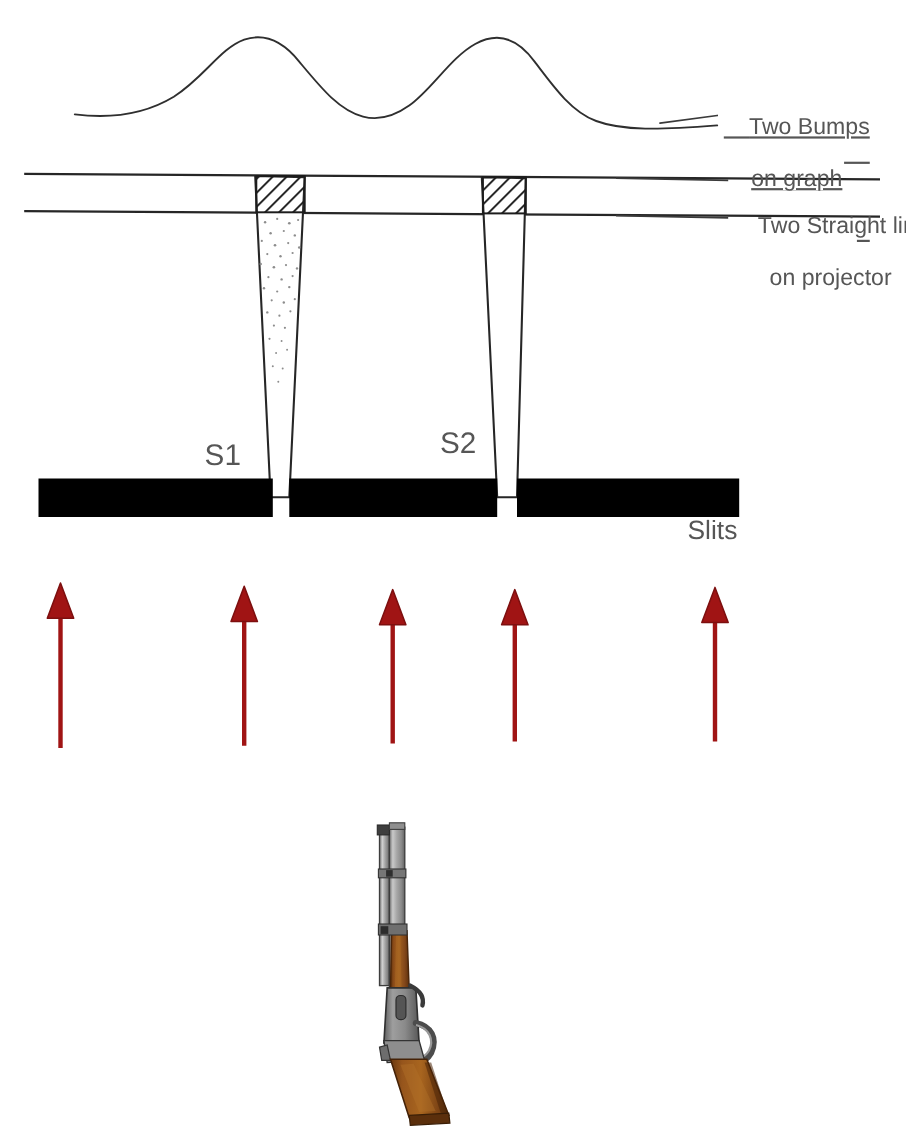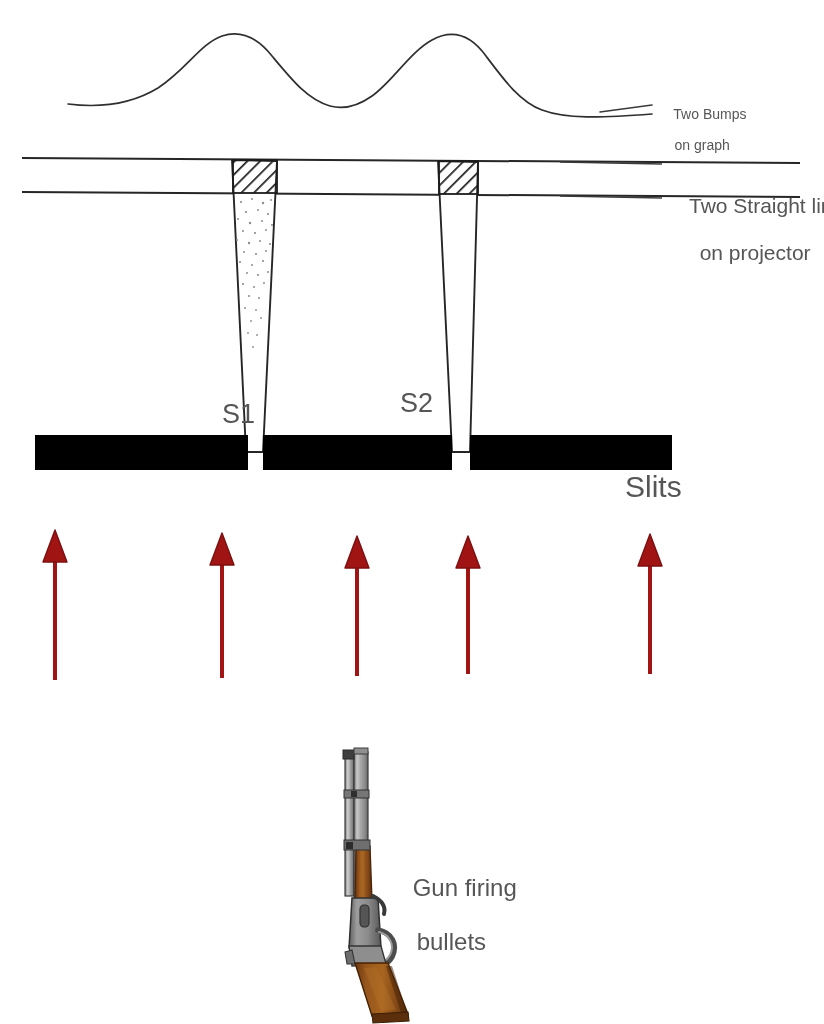--- a/index.html
+++ b/index.html
@@ -30,46 +30,46 @@
   .lbl {
     position: absolute;
     color: #565656;
     font-family: "Liberation Sans", sans-serif;
     line-height: 1.12;
     white-space: pre;
     letter-spacing: 0px;
   }
   .lbl-bumps {
     left: 658px;
-    top: 91px;
-    font-size: 14px;
+    top: 80px;
+    font-size: 21px;
     text-align: right;
+    text-decoration: underline;
   }
   .lbl-bumps .l2 { display:block; text-align: center; }
   .lbl-proj {
     left: 666px;
     top: 170px;
     font-size: 21px;
   }
   .lbl-proj .l2 { display:block; text-align: center; }
   .lbl-s1 {
     left: 186px;
     top: 399px;
     font-size: 27px;
-    margin-left: 36px;
   }
   .lbl-s2 {
     left: 400px;
     top: 388px;
     font-size: 27px;
   }
   .lbl-slits {
     left: 625px;
     top: 470px;
-    font-size: 30px;
+    font-size: 24px;
   }
   .lbl-gun {
     left: 386px;
     top: 848px;
     font-size: 24px;
     text-align: left;
   }
   .lbl-gun .l2 { display:block; text-align: center; }
 </style>
 </head>
@@ -306,18 +306,14 @@
 
   <div class="lbl lbl-proj">
     <span>Two Straight line</span>
     <span class="l2">on projector</span>
   </div>
 
   <div class="lbl lbl-s1">S1</div>
   <div class="lbl lbl-s2">S2</div>
   <div class="lbl lbl-slits">Slits</div>
 
-  <div class="lbl lbl-gun">
-    <span>Gun firing</span>
-    <span class="l2">bullets</span>
-  </div>
 
 </div>
 
 </body></html>

